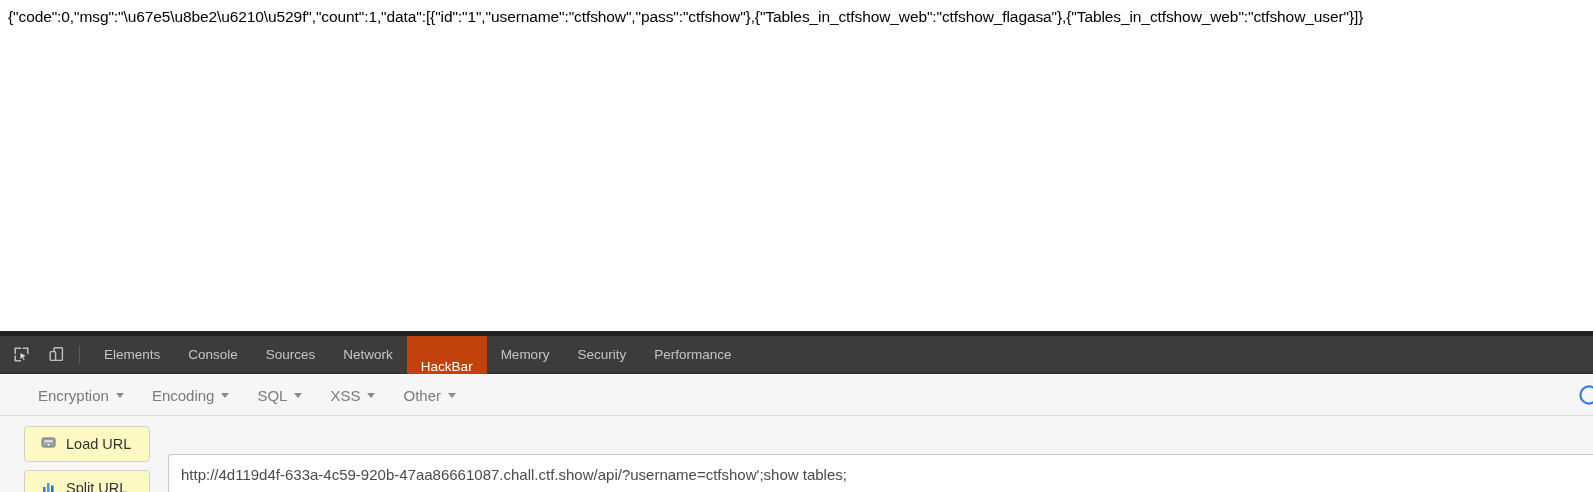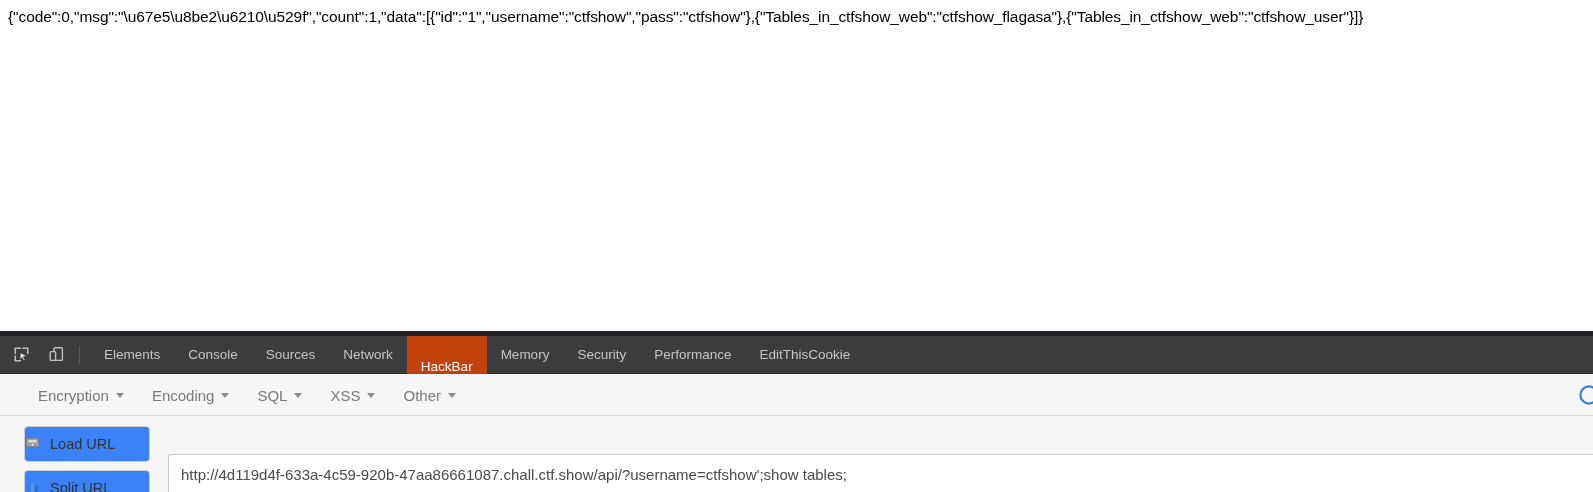--- a/index.html
+++ b/index.html
@@ -144,27 +144,27 @@
   #btn-column {
     display: flex;
     flex-direction: column;
     gap: 8px;
     width: 126px;
     flex: 0 0 126px;
   }
 
   .hb-button {
     height: 36px;
-    background: #3b82f6;
+    background: #fef9c3;
     border: 1px solid #cfcfcf;
     border-radius: 4px;
     display: flex;
     align-items: center;
     gap: 8px;
-    padding-left: 0;
+    padding-left: 16px;
     font-size: 14.5px;
     color: #333333;
     cursor: pointer;
     white-space: nowrap;
   }
 
   #url-field {
     margin-left: 18px;
     flex: 1 1 auto;
     height: 62px;
@@ -231,23 +231,20 @@
     </div>
     <div class="tab">
       <span>Memory</span>
     </div>
     <div class="tab">
       <span>Security</span>
     </div>
     <div class="tab">
       <span>Performance</span>
     </div>
-    <div class="tab">
-      <span>EditThisCookie</span>
-    </div>
   </div>
 
   <div id="hackbar">
 
     <div id="hackbar-menubar">
 
       <div class="menu-item">
         <span>Encryption</span>
         <span class="caret"></span>
       </div>

